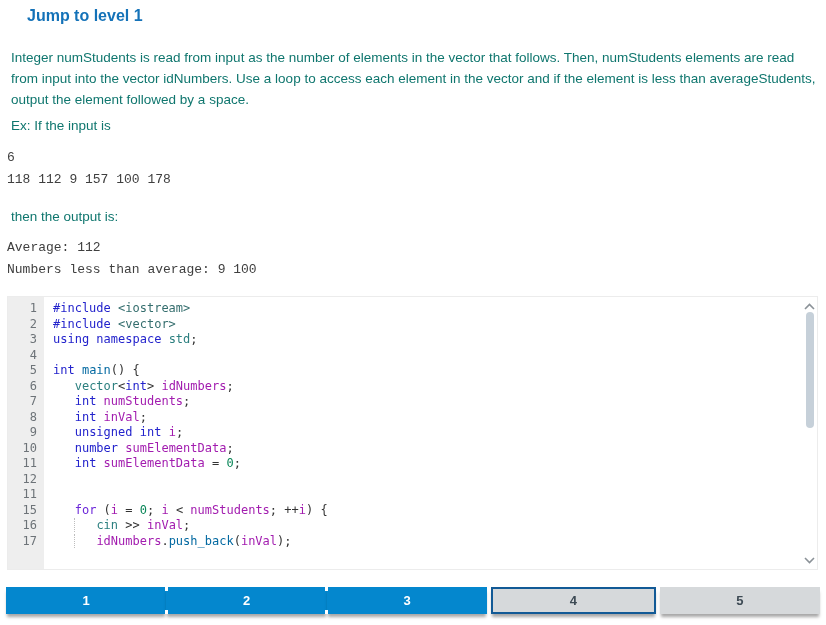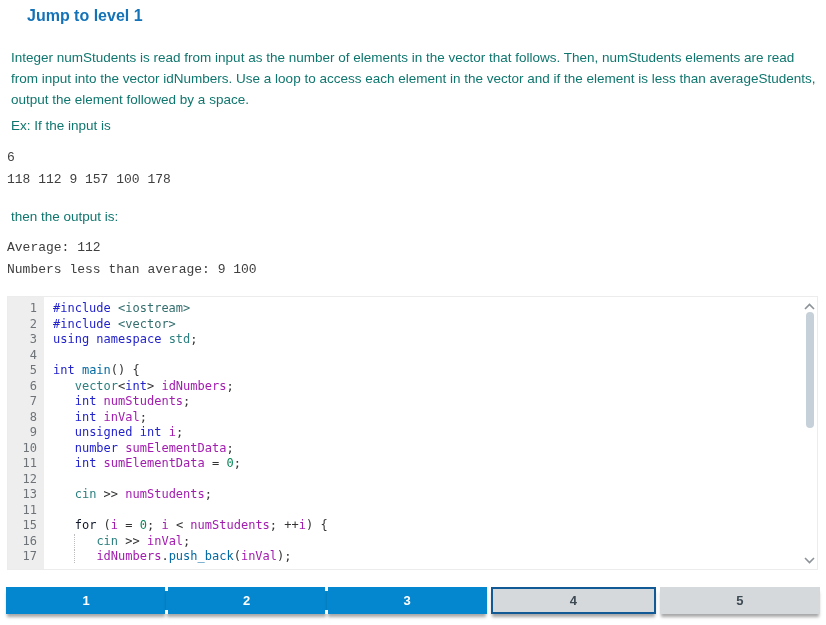--- a/index.html
+++ b/index.html
@@ -34,21 +34,21 @@
     position:absolute;left:0;top:0;bottom:0;width:36px;background:#eeeeee;
   }
   .lines{position:absolute;left:0;top:4px;right:14px;}
   .line{height:15.5px;line-height:15.5px;white-space:pre;display:flex;}
   .ln{
     display:inline-block;width:36px;box-sizing:border-box;padding-right:7px;
     text-align:right;color:#6d7378;flex:0 0 36px;
   }
   .code{padding-left:9px;white-space:pre;}
   .k{color:#2323cc;}   
-  .c{color:#0f172a;}   
+  .c{color:#6d28d9;}   
   .t{color:#2b7f7f;}   
   .i{color:#356e6e;}   
   .v{color:#a21caf;}   
   .f{color:#0369a1;}   
   .n{color:#098658;}   
   .p{color:#333333;}   
   .g{border-left:1px dotted #bdbdbd;margin-left:-1px;} 
 
   .sb-up,.sb-down{
     position:absolute;right:1px;width:13px;height:12px;display:flex;
@@ -106,21 +106,20 @@
       <div class="line"><span class="ln">3</span><span class="code"><span class="k">using</span><span class="p"> </span><span class="k">namespace</span><span class="p"> </span><span class="t">std</span><span class="p">;</span></span></div>
       <div class="line"><span class="ln">4</span><span class="code"></span></div>
       <div class="line"><span class="ln">5</span><span class="code"><span class="k">int</span><span class="p"> </span><span class="f">main</span><span class="p">() {</span></span></div>
       <div class="line"><span class="ln">6</span><span class="code"><span class="p">   </span><span class="t">vector</span><span class="p">&lt;</span><span class="k">int</span><span class="p">&gt; </span><span class="v">idNumbers</span><span class="p">;</span></span></div>
       <div class="line"><span class="ln">7</span><span class="code"><span class="p">   </span><span class="k">int</span><span class="p"> </span><span class="v">numStudents</span><span class="p">;</span></span></div>
       <div class="line"><span class="ln">8</span><span class="code"><span class="p">   </span><span class="k">int</span><span class="p"> </span><span class="v">inVal</span><span class="p">;</span></span></div>
       <div class="line"><span class="ln">9</span><span class="code"><span class="p">   </span><span class="k">unsigned</span><span class="p"> </span><span class="k">int</span><span class="p"> </span><span class="v">i</span><span class="p">;</span></span></div>
       <div class="line"><span class="ln">10</span><span class="code"><span class="p">   </span><span class="k">number</span><span class="p"> </span><span class="v">sumElementData</span><span class="p">;</span></span></div>
       <div class="line"><span class="ln">11</span><span class="code"><span class="p">   </span><span class="k">int</span><span class="p"> </span><span class="v">sumElementData</span><span class="p"> = </span><span class="n">0</span><span class="p">;</span></span></div>
       <div class="line"><span class="ln">12</span><span class="code"></span></div>
-      <div class="line"><span class="ln">13</span><span class="code"><span class="p">   </span><span class="t">cin</span><span class="p"> &gt;&gt; </span><span class="v">numStudents</span><span class="p">;</span></span></div>
       <div class="line"><span class="ln">11</span><span class="code"></span></div>
       <div class="line"><span class="ln">15</span><span class="code"><span class="p">   </span><span class="c">for</span><span class="p"> (</span><span class="v">i</span><span class="p"> = </span><span class="n">0</span><span class="p">; </span><span class="v">i</span><span class="p"> &lt; </span><span class="v">numStudents</span><span class="p">; ++</span><span class="v">i</span><span class="p">) {</span></span></div>
       <div class="line"><span class="ln">16</span><span class="code"><span class="p">   </span><span class="g">   </span><span class="t">cin</span><span class="p"> &gt;&gt; </span><span class="v">inVal</span><span class="p">;</span></span></div>
       <div class="line"><span class="ln">17</span><span class="code"><span class="p">   </span><span class="g">   </span><span class="v">idNumbers</span><span class="p">.</span><span class="f">push_back</span><span class="p">(</span><span class="v">inVal</span><span class="p">);</span></span></div>
     </div>
   <div class="sb-up">
     <svg width="11" height="7" viewBox="0 0 11 7">
         <polyline points="1,6 5.5,1.5 10,6" fill="none" stroke="#8b9298" stroke-width="1.6"></polyline>
       </svg>
   </div>

